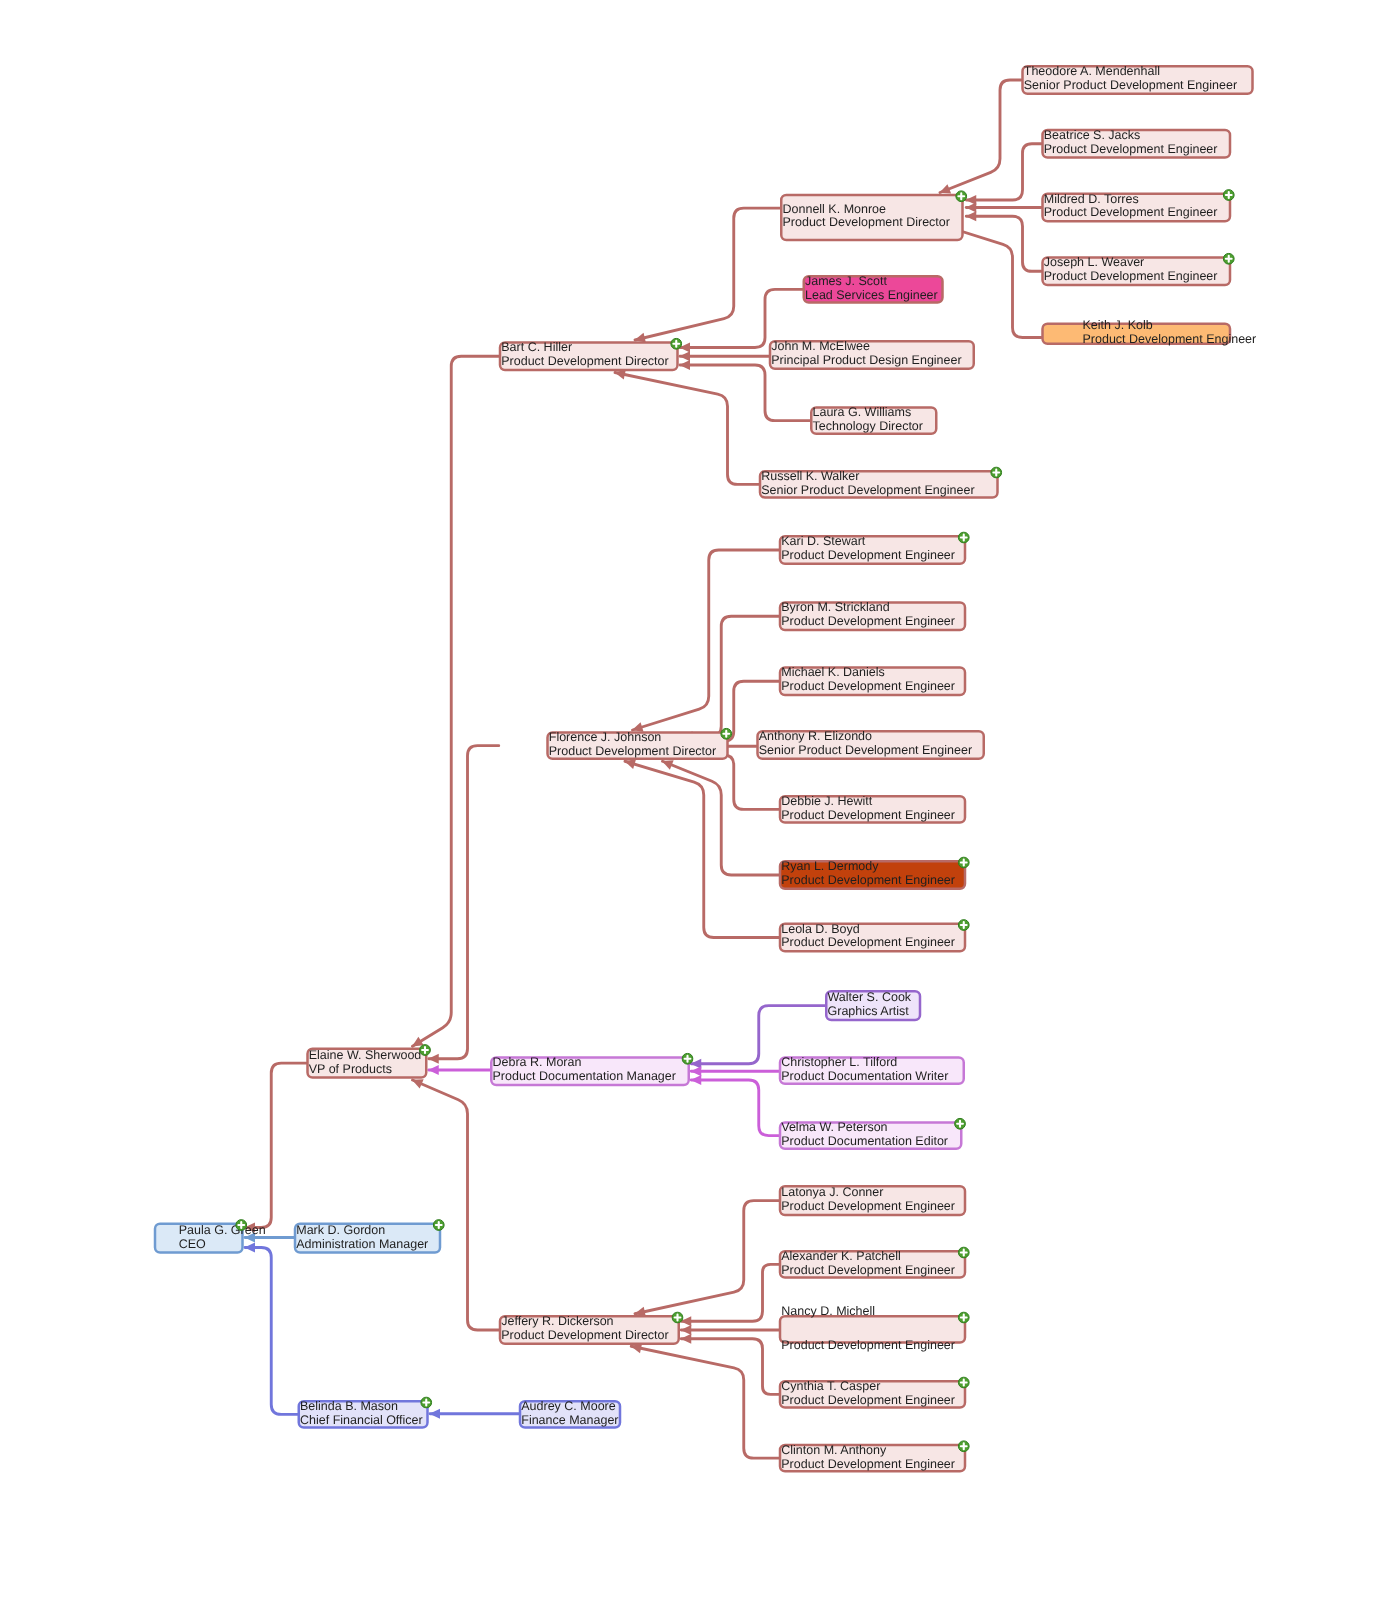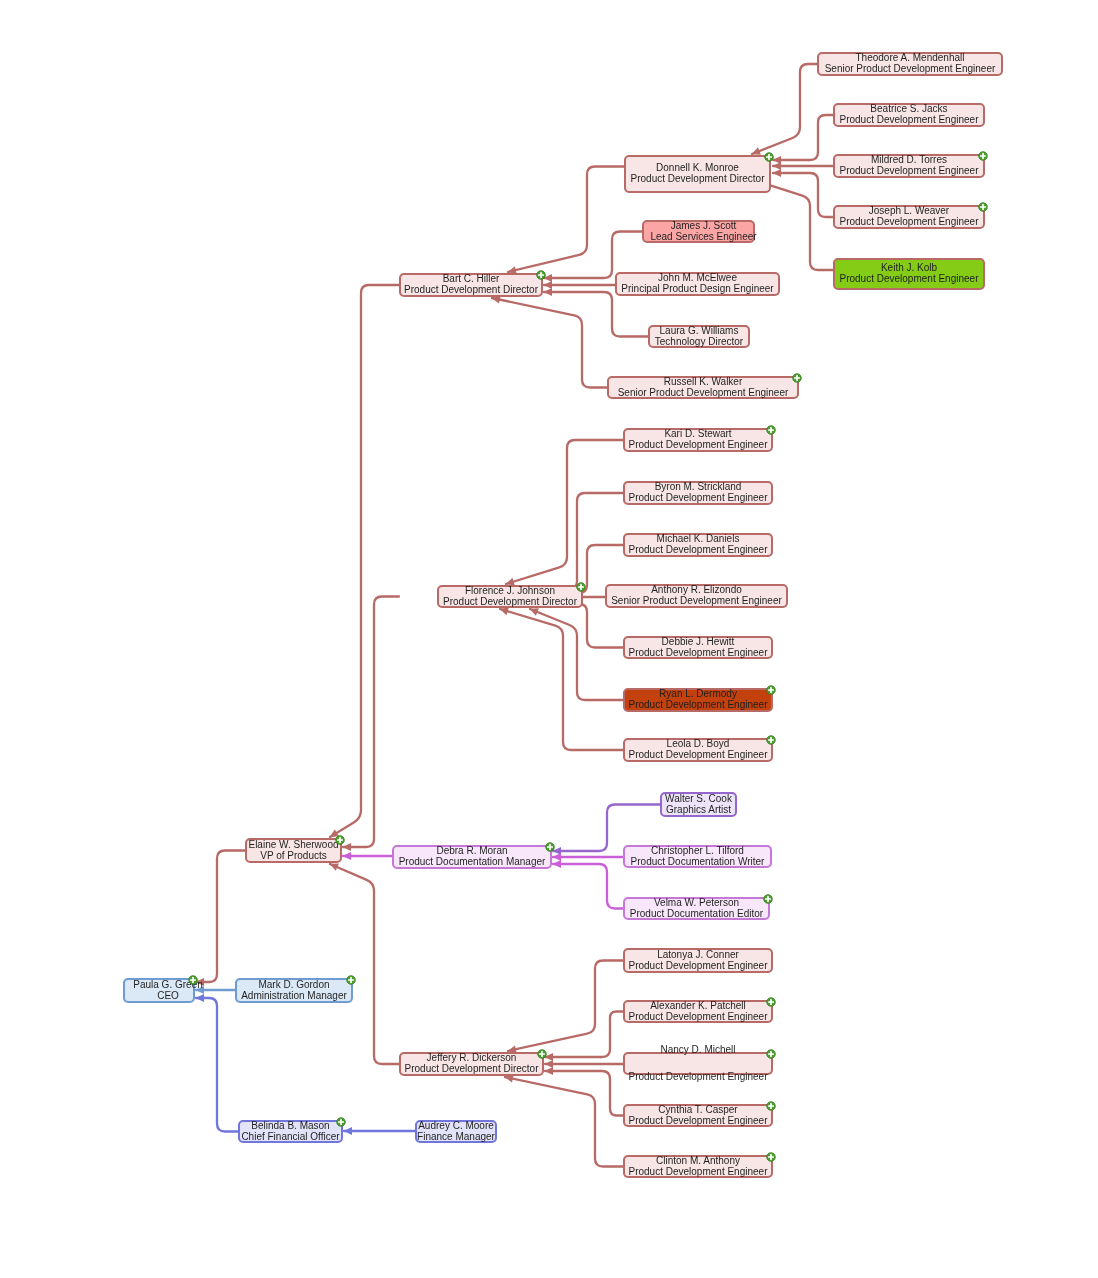--- a/index.html
+++ b/index.html
@@ -3,21 +3,21 @@
 <meta charset="utf-8">
 <style>
   html,body{margin:0;padding:0;background:#ffffff;}
   body{width:1098px;height:1278px;position:relative;font-family:"Liberation Sans",sans-serif;}
   #canvas{position:absolute;left:0;top:0;width:1098px;height:1278px;background:#ffffff;overflow:hidden;}
   #edges{position:absolute;left:0;top:0;}
   .node{
     position:absolute;box-sizing:border-box;
     border:2px solid #b86a66;border-radius:5px;
     background:#f7e6e5;
-    display:flex;flex-direction:column;align-items:center;justify-content:center;
+    display:flex;flex-direction:column;align-items:flex-start;justify-content:center;
     text-align:center;font-size:10px;line-height:10.6px;white-space:nowrap;
     color:#1f1f1f;cursor:default;
   }
   .node .nm,.node .tt{pointer-events:none;}
   .plus{position:absolute;top:-5px;right:-5px;width:10px;height:10px;display:block;}
   .plus circle{fill:#4d9e2f;stroke:#2e7d1c;stroke-width:0.8;}
   .plus path{stroke:#ffffff;stroke-width:1.7;fill:none;stroke-linecap:round;}
 </style>
 </head>
 <body>
@@ -94,34 +94,34 @@
     <div class="tt">Product Development Engineer</div>
   </div>
     <div class="node" style="left: 833px; top: 205px; width: 152px; height: 24px; border-color: rgb(184, 106, 102); background: rgb(247, 230, 229); color: rgb(31, 31, 31);">
     <svg class="plus" viewBox="0 0 10 10">
       <circle cx="5" cy="5" r="4.3" style="fill: rgb(77, 158, 47); stroke: rgb(46, 125, 28);"></circle>
       <path d="M5 2.7 V7.3 M2.7 5 H7.3" style="stroke: rgb(255, 255, 255);"></path>
     </svg>
     <div class="nm">Joseph L. Weaver</div>
     <div class="tt">Product Development Engineer</div>
   </div>
-    <div class="node" style="left: 833px; top: 258px; width: 152px; height: 32px; border-color: rgb(184, 106, 102); background: #84cc16; color: rgb(31, 31, 31);">
+    <div class="node" style="left: 833px; top: 258px; width: 152px; height: 18px; border-color: rgb(184, 106, 102); background: #fdba74; color: rgb(31, 31, 31); padding-left: 31px;">
 
     <div class="nm">Keith J. Kolb</div>
     <div class="tt">Product Development Engineer</div>
   </div>
     <div class="node" style="left: 624px; top: 155px; width: 147px; height: 38px; border-color: rgb(184, 106, 102); background: rgb(247, 230, 229); color: rgb(31, 31, 31);">
     <svg class="plus" viewBox="0 0 10 10">
       <circle cx="5" cy="5" r="4.3" style="fill: rgb(77, 158, 47); stroke: rgb(46, 125, 28);"></circle>
       <path d="M5 2.7 V7.3 M2.7 5 H7.3" style="stroke: rgb(255, 255, 255);"></path>
     </svg>
     <div class="nm">Donnell K. Monroe</div>
     <div class="tt">Product Development Director</div>
   </div>
-    <div class="node" style="left: 642px; top: 220px; width: 113px; height: 23px; border-color: rgb(184, 106, 102); background: #fca5a5; color: rgb(31, 31, 31); padding-left: 10px;">
+    <div class="node" style="left: 642px; top: 220px; width: 113px; height: 23px; border-color: rgb(184, 106, 102); background: #ec4899; color: rgb(31, 31, 31);">
 
     <div class="nm">James J. Scott</div>
     <div class="tt">Lead Services Engineer</div>
   </div>
     <div class="node" style="left: 615px; top: 272px; width: 165px; height: 24px; border-color: rgb(184, 106, 102); background: rgb(247, 230, 229); color: rgb(31, 31, 31);">
 
     <div class="nm">John M. McElwee</div>
     <div class="tt">Principal Product Design Engineer</div>
   </div>
     <div class="node" style="left: 648px; top: 325px; width: 102px; height: 23px; border-color: rgb(184, 106, 102); background: rgb(247, 230, 229); color: rgb(31, 31, 31);">

